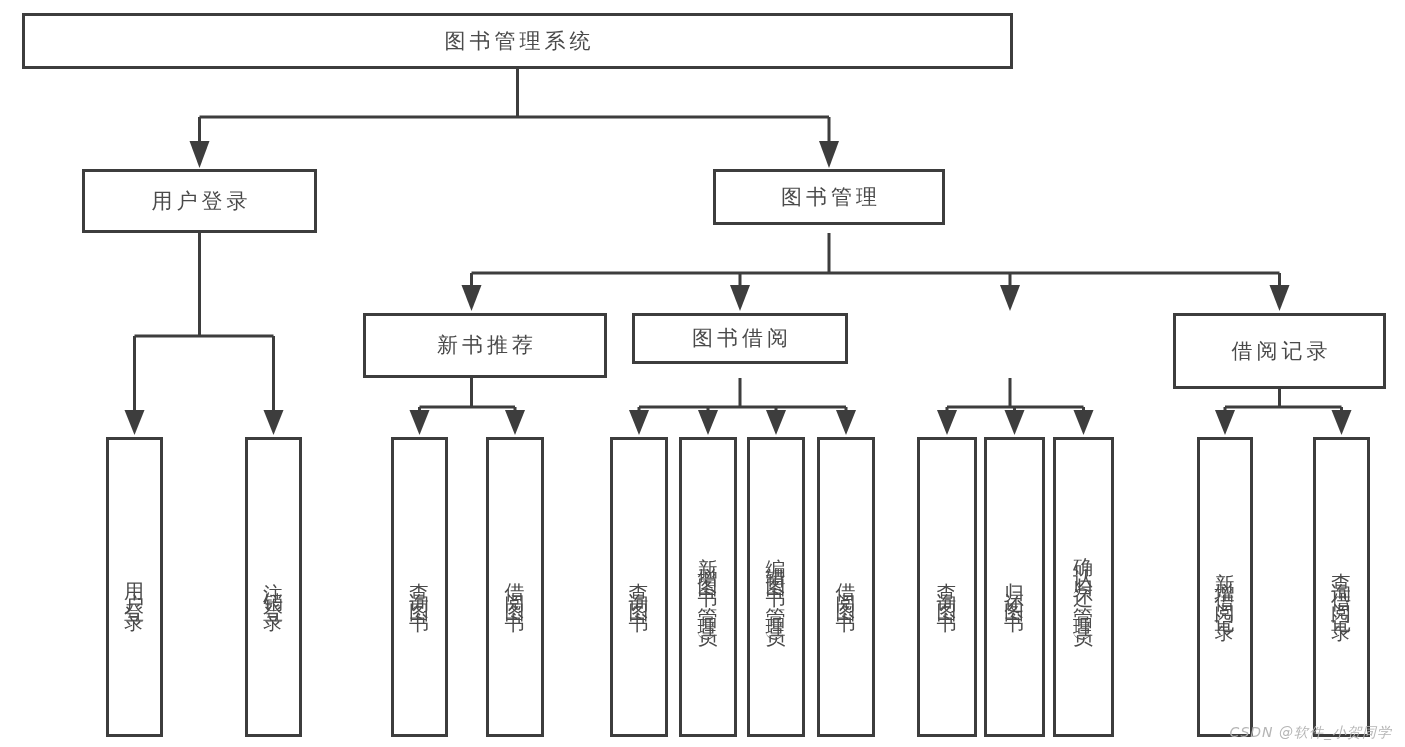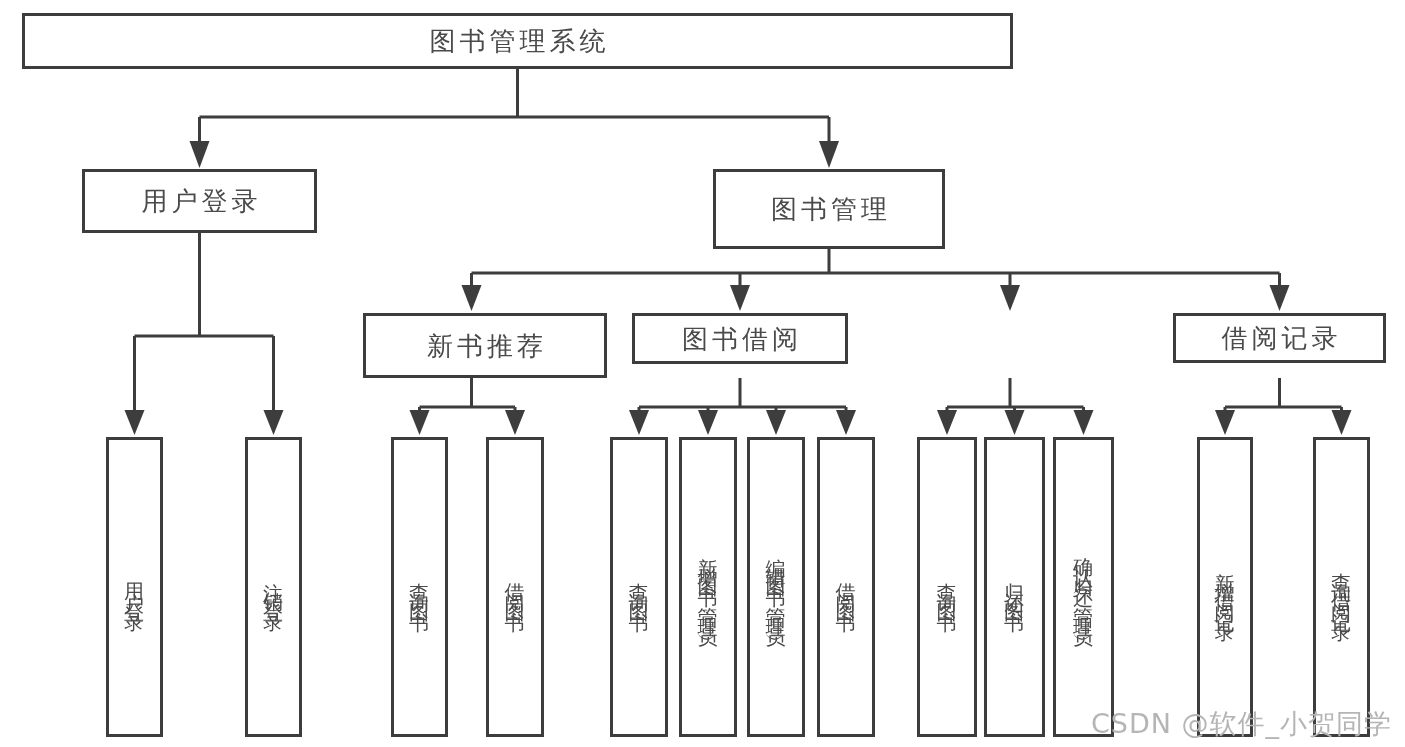--- a/index.html
+++ b/index.html
@@ -11,29 +11,30 @@
   }
   .wires { position:absolute; left:0; top:0; width:1405px; height:747px; }
   .wire { stroke:var(--line,#3d3d3d); stroke-width:3; fill:none; }
   .arrow { fill:var(--line,#3d3d3d); stroke:none; }
   .node {
     position:absolute; border:3px solid var(--line,#3d3d3d);
     background:var(--box-background,#fff);
     display:flex; align-items:center; justify-content:center;
     color:var(--text,#4a4a4a); line-height:1;
   }
-  .h { font-size:26px; letter-spacing:4px; text-indent:4px; }
+  .h { font-size:21px; letter-spacing:4px; text-indent:4px; }
   .v {
     font-size:20px; writing-mode:vertical-rl; text-orientation:mixed;
     letter-spacing:10px;
   }
   .watermark {
     position:absolute; right:13px; bottom:5px; z-index:5;
-    color:var(--watermark,#b5b5b5); font-size:27px; letter-spacing:1px;
+    color:var(--watermark,#b5b5b5); font-size:14px; letter-spacing:1px;
     white-space:nowrap;
+    font-style:italic;
   }
 </style>
 </head>
 <body>
 
 <div class="canvas">
 
   <svg class="wires" viewBox="0 0 1405 747">
     <path class="wire" d="
       M517.5 69 V117 M199.5 117 H829 M199.5 117 V142 M829 117 V142
@@ -60,25 +61,25 @@
     <polygon class="arrow" points="937,410 957,410 947,435"></polygon>
     <polygon class="arrow" points="1004.5,410 1024.5,410 1014.5,435"></polygon>
     <polygon class="arrow" points="1073.5,410 1093.5,410 1083.5,435"></polygon>
     <polygon class="arrow" points="1215,410 1235,410 1225,435"></polygon>
     <polygon class="arrow" points="1331.5,410 1351.5,410 1341.5,435"></polygon>
   </svg>
 
   <div class="node h" style="left:22px;top:13px;width:991px;height:56px">图书管理系统</div>
 
   <div class="node h" style="left:82px;top:169px;width:235px;height:64px">用户登录</div>
-  <div class="node h" style="left:713px;top:169px;width:232px;height:80px">图书管理</div>
+  <div class="node h" style="left:713px;top:169px;width:232px;height:56px">图书管理</div>
 
   <div class="node h" style="left:363px;top:313px;width:244px;height:65px">新书推荐</div>
   <div class="node h" style="left:632px;top:313px;width:216px;height:51px">图书借阅</div>
-  <div class="node h" style="left:1173px;top:313px;width:213px;height:50px">借阅记录</div>
+  <div class="node h" style="left:1173px;top:313px;width:213px;height:76px">借阅记录</div>
 
   <div class="node v" style="left:106px;top:437px;width:57px;height:300px">用户登录</div>
   <div class="node v" style="left:245px;top:437px;width:57px;height:300px">注销登录</div>
 
   <div class="node v" style="left:391px;top:437px;width:57px;height:300px">查询图书</div>
   <div class="node v" style="left:486px;top:437px;width:58px;height:300px">借阅图书</div>
 
   <div class="node v" style="left:610px;top:437px;width:58px;height:300px">查询图书</div>
   <div class="node v" style="left:679px;top:437px;width:58px;height:300px">新增图书（管理员）</div>
   <div class="node v" style="left:747px;top:437px;width:58px;height:300px">编辑图书（管理员）</div>

